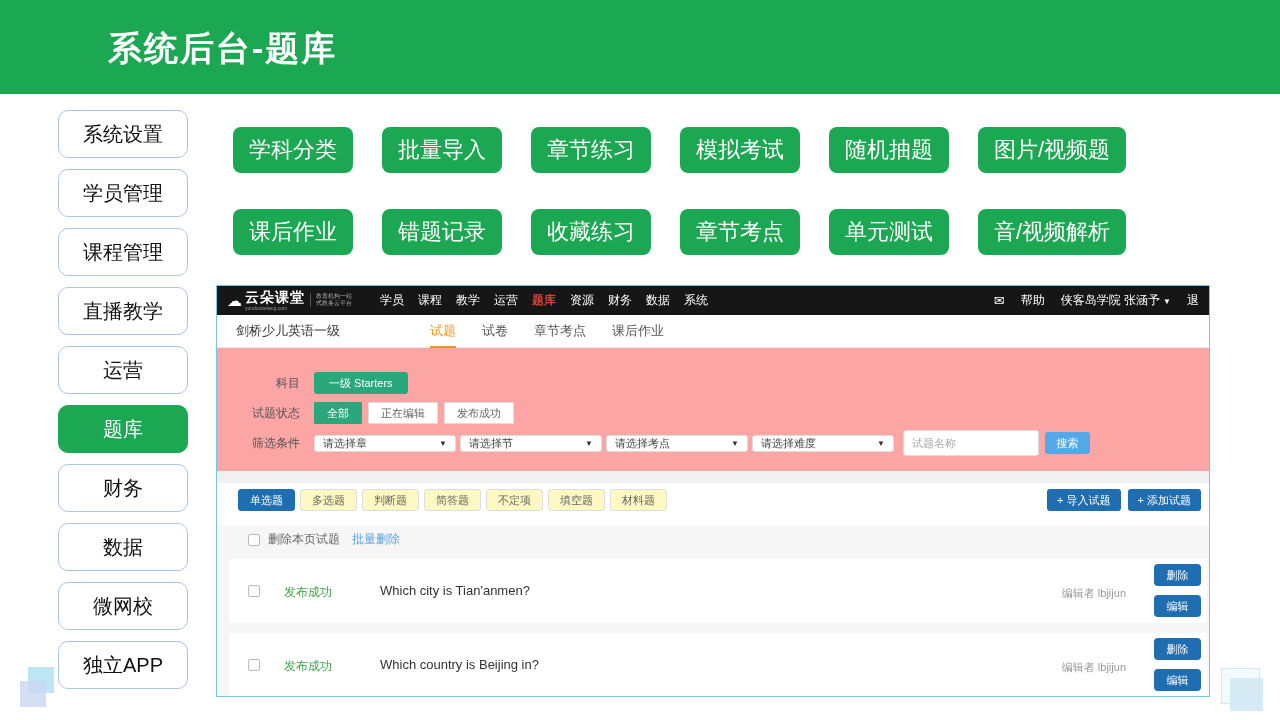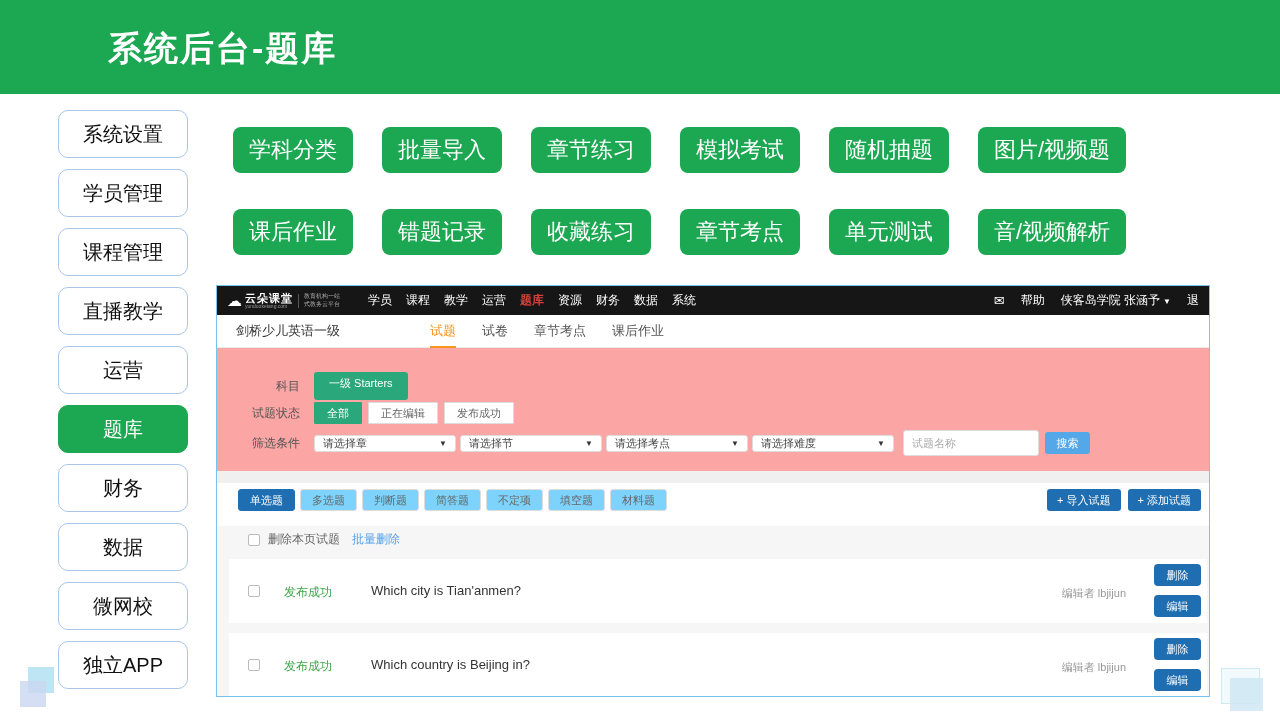--- a/index.html
+++ b/index.html
@@ -24,21 +24,21 @@
 
   
   .panel { position:absolute; left:216px; top:285px; width:994px; height:412px; background:#fff;
            border:1px solid #74c5ef; overflow:hidden; }
 
   
   .topbar { position:absolute; left:0; top:0; right:0; height:29px; background:#161616; display:flex;
             align-items:center; padding:0 10px; }
   .logo { display:flex; align-items:center; }
   .cloud-icon { color:#fff; font-size:15px; line-height:1; margin-right:3px; }
-  .logo-name { color:#fff; font-size:11px; font-weight:bold; letter-spacing:1px; line-height:1.1; }
+  .logo-name { color:#fff; font-size:14px; font-weight:bold; letter-spacing:1px; line-height:1.1; }
   .logo-url { color:#999; font-size:5px; line-height:1; }
   .logo-div { width:1px; height:14px; background:#555; margin:0 5px; }
   .logo-tag { color:#aaa; font-size:6px; line-height:1.2; }
   .topnav { display:flex; gap:14px; margin-left:28px; }
   .topnav-item { color:#fff; font-size:12px; cursor:pointer; white-space:nowrap; }
   .topnav-item.active { color:#d2413a; font-weight:bold; }
   .topbar-right { margin-left:auto; display:flex; align-items:center; gap:16px; color:#fff; font-size:12px; }
   .mail-icon { font-size:13px; cursor:pointer; }
   .user-caret { font-size:8px; margin-left:3px; }
   .topbar-right .link { cursor:pointer; white-space:nowrap; }
@@ -49,57 +49,57 @@
   .course-name { font-size:13px; color:#333; }
   .subtabs { display:flex; gap:26px; margin-left:90px; }
   .subtab { font-size:13px; color:#555; height:33px; line-height:31px; cursor:pointer; }
   .subtab.active { color:#f7941e; border-bottom:2px solid #f7941e; }
 
   
   .filters { position:absolute; left:0; top:62px; right:0; height:123px; background:#fca5a5; }
   .frow { position:absolute; left:0; display:flex; align-items:center; }
   .frow .flabel { width:83px; text-align:right; font-size:12px; color:#555; margin-right:14px; white-space:nowrap; }
   .frow1 { top:24px; } .frow2 { top:54px; } .frow3 { top:82px; }
-  .pill-green { background:#2aa87c; color:#fff; font-size:11px; height:28px; line-height:22px;
+  .pill-green { background:#2aa87c; color:#fff; font-size:11px; height:22px; line-height:22px;
                 padding:0 15px; border-radius:3px; cursor:pointer; }
   .status-btn { height:22px; line-height:20px; padding:0 12px; font-size:11px; color:#666; background:#fff;
                 border:1px solid #ddd; border-radius:1px; margin-right:6px; cursor:pointer; }
   .status-btn.active { background:#2aa87c; border-color:#2aa87c; color:#fff; }
   .dropdown { width:142px; height:17px; border:1px solid #ddd; border-radius:3px; background:#fff; margin-right:4px;
               display:flex; align-items:center; justify-content:space-between; padding:0 8px; cursor:pointer; }
   .dropdown .dd-label { font-size:11px; color:#444; }
   .dropdown .dd-caret { font-size:8px; color:#333; }
   .name-input { width:136px; height:26px; border:1px solid #ddd; border-radius:3px; font-size:11px;
                 padding:0 8px; margin-left:5px; color:#555; outline:none; }
   .name-input::placeholder { color:#aaa; }
   .search-btn { width:45px; height:22px; line-height:22px; text-align:center; background:#55a8e8; color:#fff;
                 font-size:11px; border-radius:3px; margin-left:6px; cursor:pointer; }
 
   
   .gray-band { position:absolute; left:0; top:185px; right:0; height:12px; background:#f0f0f0; }
   .qtabs-area { position:absolute; left:0; top:197px; right:0; height:43px; background:#fff;text-align:right; }
   .qtabs { position:absolute; left:21px; top:6px; display:flex; gap:5px; }
-  .qtab { height:22px; line-height:20px; padding:0 11px; font-size:11px; color:#666; background:#7dd3fc;
+  .qtab { height:22px; line-height:20px; padding:0 11px; font-size:11px; color:#666; background:#fef9c3;
           border:1px solid #ddd; border-radius:3px; cursor:pointer; white-space:nowrap; }
   .qtab.active { background:#1f6eb2; border-color:#1f6eb2; color:#fff; }
   .qactions { position:absolute; right:8px; top:6px; display:flex; gap:7px; }
   .action-btn { height:22px; line-height:22px; padding:0 10px; background:#1f6eb2; color:#fff; font-size:11px;
                 border-radius:3px; cursor:pointer; white-space:nowrap; }
 
   
   .list-area { position:absolute; left:0; top:240px; right:0; bottom:0; background:#f6f6f6; }
   .bulk-row { position:absolute; left:31px; top:5px; display:flex; align-items:center; font-size:12px; color:#666; }
   .cb { width:12px; height:12px; background:#fdfdfd; border:1px solid #bbb; border-radius:2px; cursor:pointer; flex:none; }
   .bulk-row .cb { margin-right:8px; }
   .bulk-link { color:#55a0e8; margin-left:12px; cursor:pointer; }
   .qrow { position:absolute; left:12px; width:978px; height:64px; background:#fff; }
   .qrow-1 { top:33px; } .qrow-2 { top:107px; }
   .qrow .cb { position:absolute; left:19px; top:26px; }
   .row-status { position:absolute; left:55px; top:25px; font-size:12px; color:#3fa548; }
-  .row-question { position:absolute; left:142px; top:24px; font-size:13px; color:#333; }
+  .row-question { position:absolute; left:151px; top:24px; font-size:13px; color:#333; }
   .row-editor { position:absolute; right:81px; top:27px; font-size:11px; color:#999; }
   .row-btns { position:absolute; right:6px; top:5px; display:flex; flex-direction:column; gap:9px; }
   .row-btn { width:47px; height:22px; line-height:22px; text-align:center; background:#1f6eb2; color:#fff;
              font-size:11px; border-radius:4px; cursor:pointer; }
 
   
   .deco { position:absolute; }
   .deco-l1 { left:28px; top:667px; width:26px; height:26px; background:#a8dcf0; opacity:.75; }
   .deco-l2 { left:20px; top:681px; width:26px; height:26px; background:#c9d7f0; opacity:.8; }
   .deco-r1 { left:1221px; top:668px; width:39px; height:36px; background:#f2fafd; border:1px solid #cfe9f5; }

